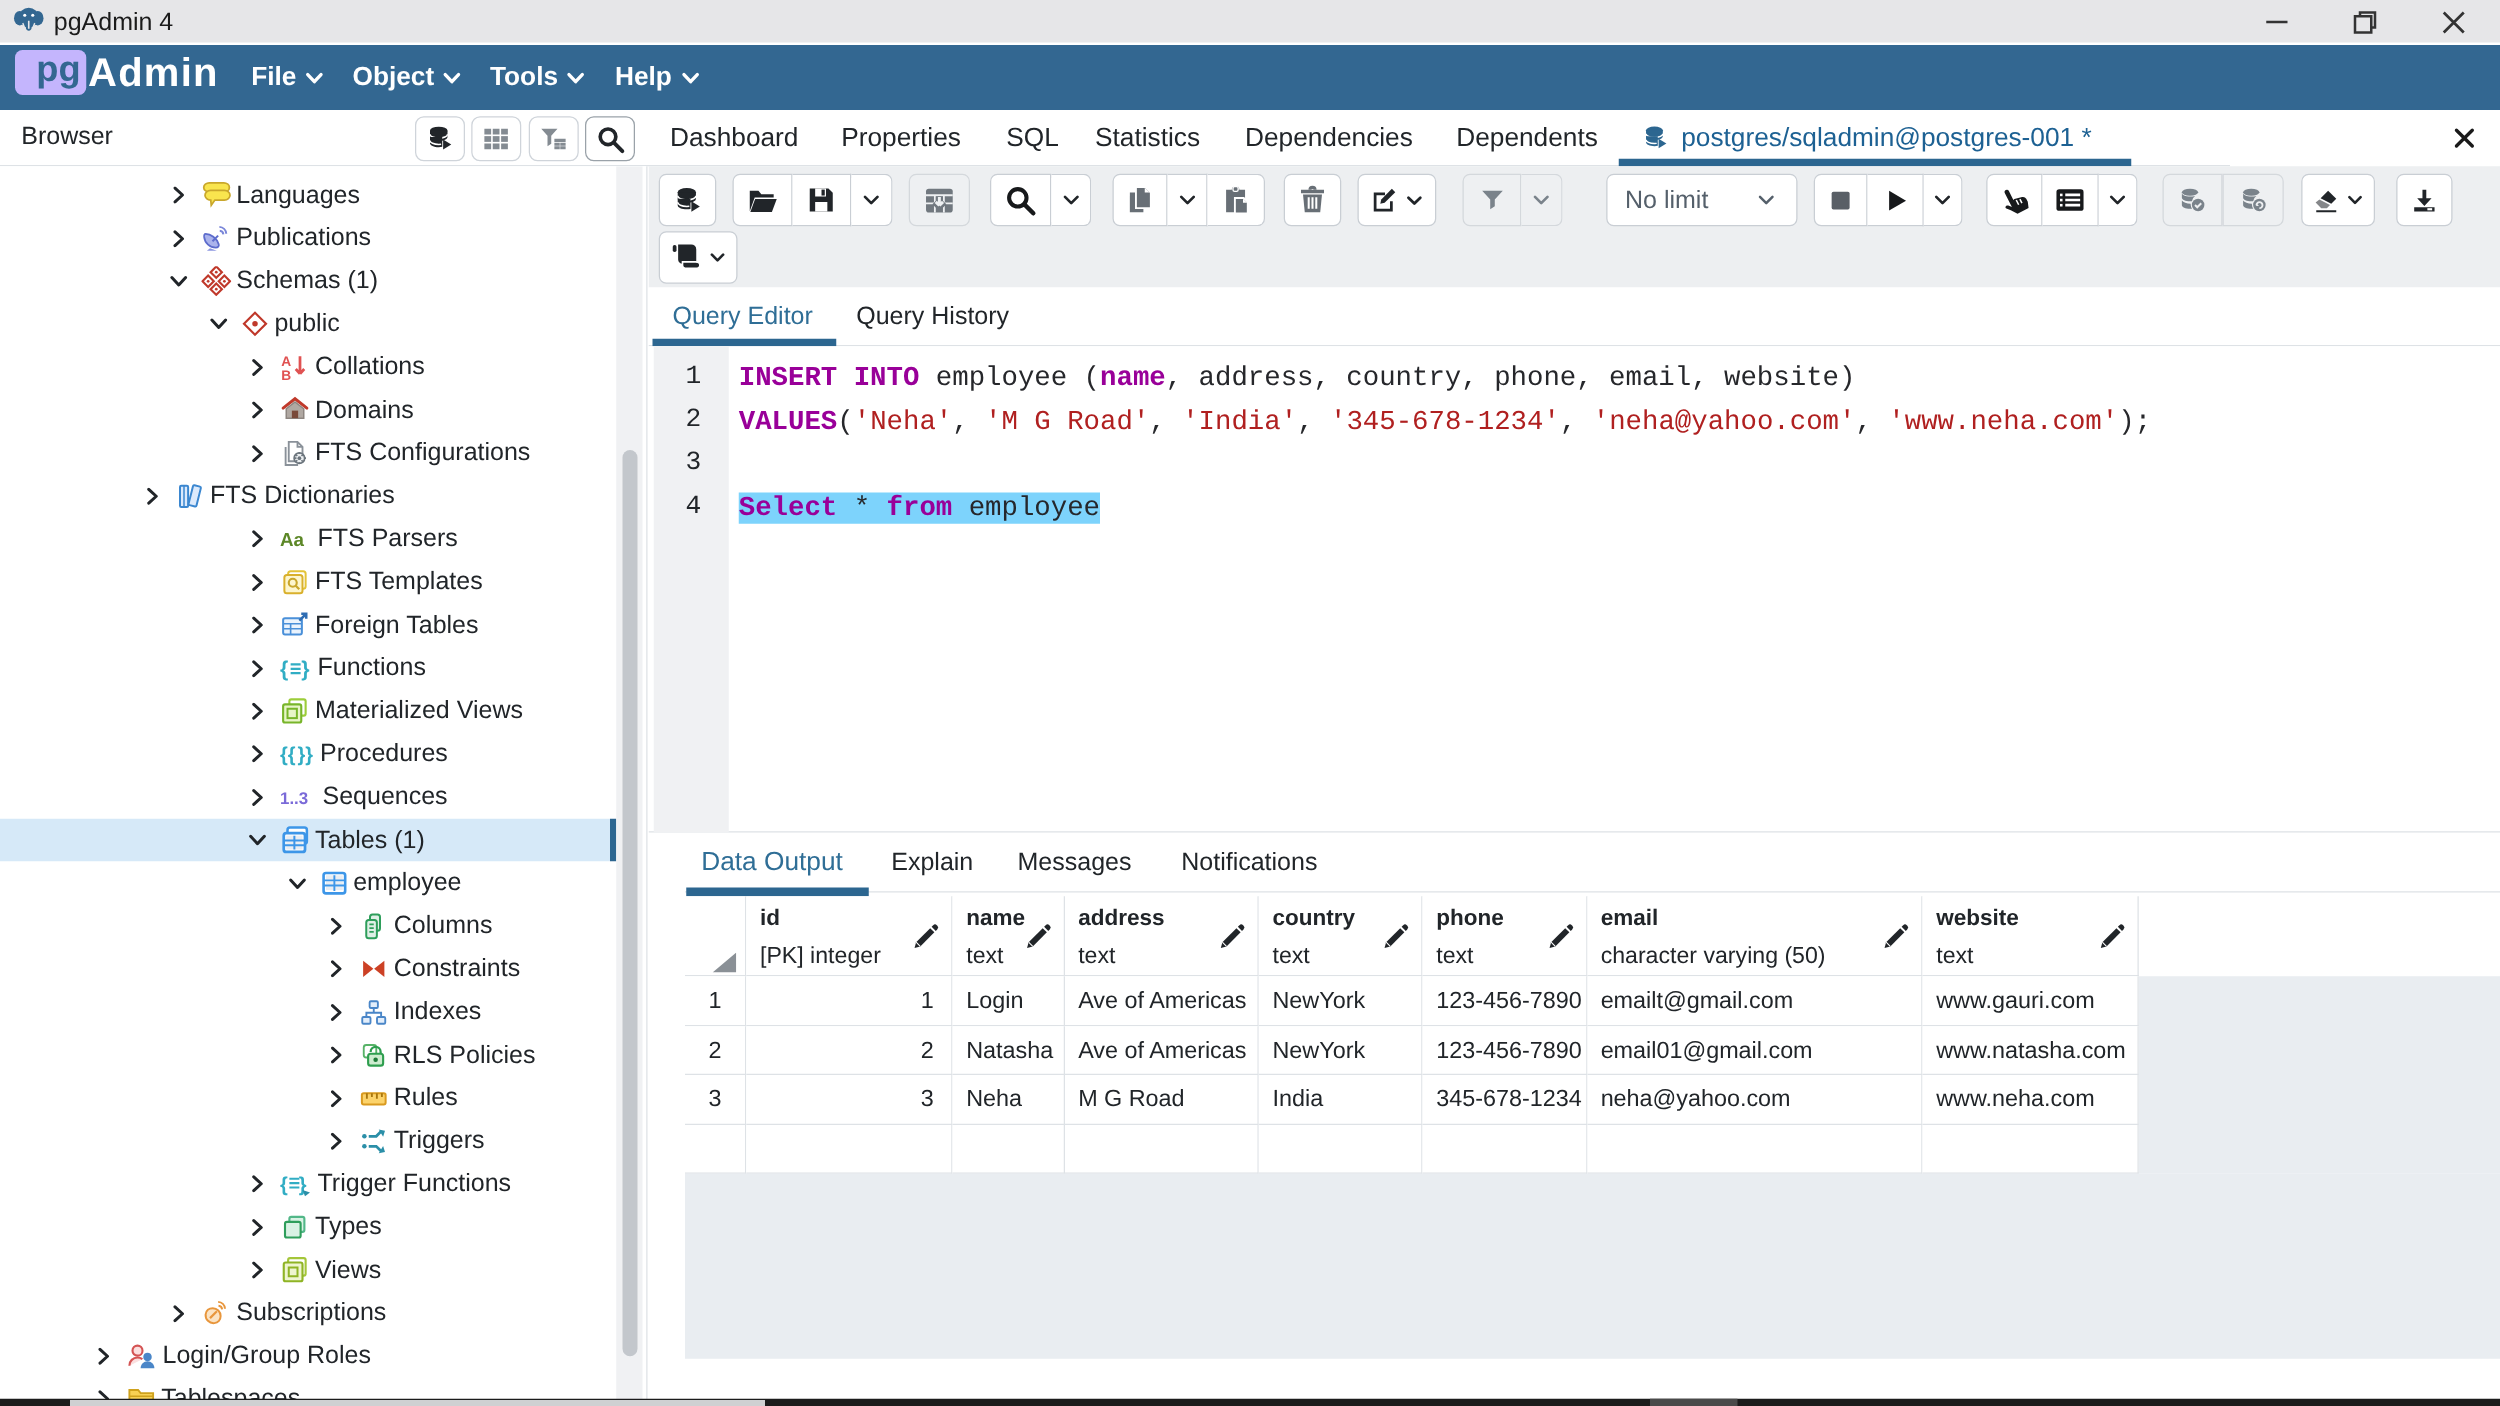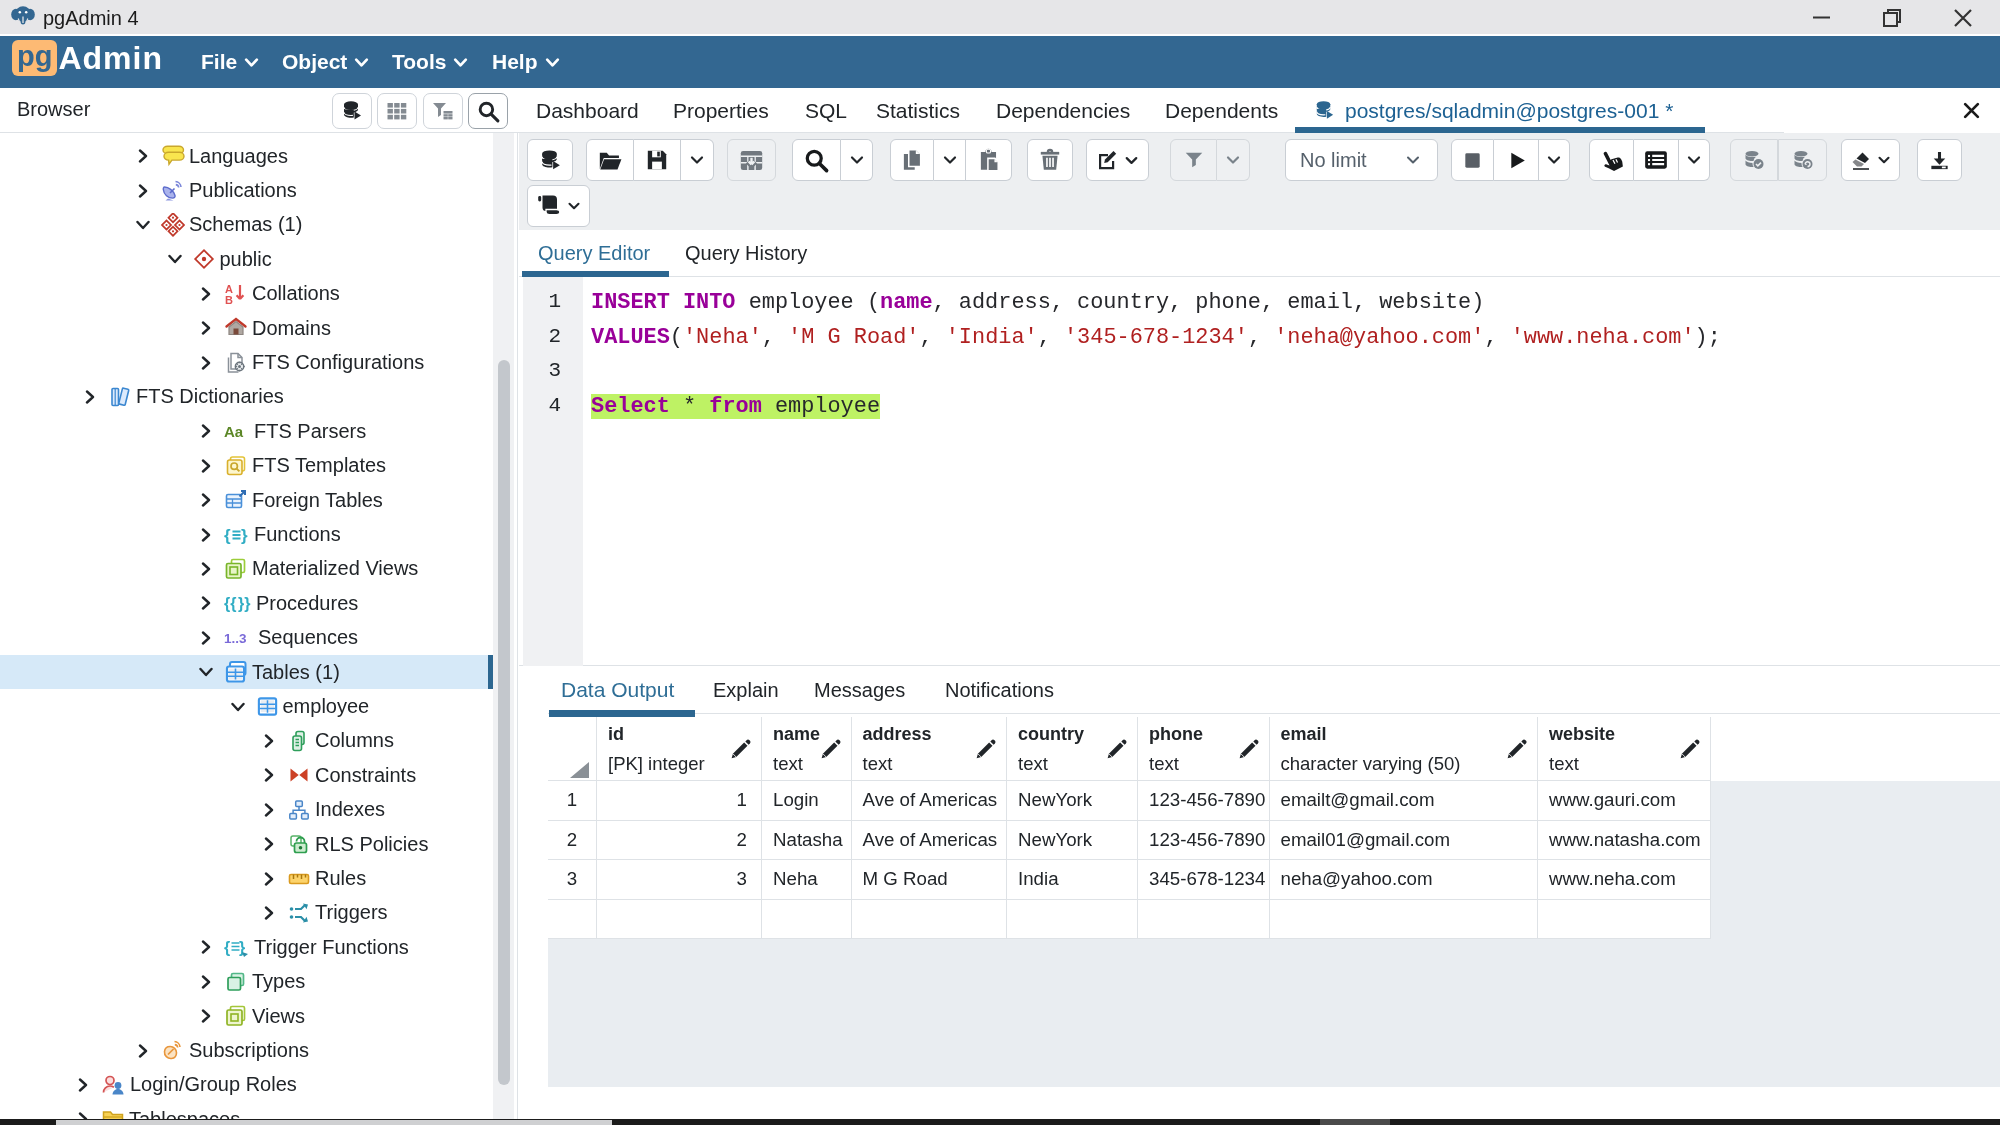--- a/index.html
+++ b/index.html
@@ -8,21 +8,21 @@
 #app { position:relative; width:2000px; height:1125px; }
 
 
 #titlebar { position:absolute; left:0; top:0; width:2000px; height:34px; background:#e6e6e8; }
 #titlebar .title { position:absolute; left:43px; top:7px; font-size:20px; color:#1b1b1b; }
 .winctl { position:absolute; top:0; height:36px; width:46px; }
 
 
 #menubar { position:absolute; left:0; top:36px; width:2000px; height:52px; background:#336791; }
 .logo { position:absolute; left:12px; top:4px; height:36px; display:flex; align-items:flex-start; }
-.logo .pgbox { display:inline-block; background:#fdba74; color:#336791; border-radius:6px; font-weight:bold; font-size:29px; padding:0 5px 0 5px; line-height:32px; height:36px; }
+.logo .pgbox { display:inline-block; background:#c4b5fd; color:#336791; border-radius:6px; font-weight:bold; font-size:29px; padding:0 5px 0 17px; line-height:32px; height:36px; }
 .logo .admin { color:#fff; font-weight:bold; font-size:32px; letter-spacing:1px; margin-left:1px; line-height:36px; }
 .menu-item { position:absolute; top:0; height:52px; display:flex; align-items:center; color:#fff; font-weight:bold; font-size:21px; }
 .menu-item svg { margin-left:6px; }
 
 
 #headrow { position:absolute; left:0; top:88px; width:1784px; height:45px; background:#fff; border-bottom:1px solid #dee2e6; }
 #browser-label { position:absolute; left:17px; top:10px; font-size:20px; color:#212529; }
 .hbtn { position:absolute; top:5px; width:40px; height:36px; border:1px solid #cfd4da; border-radius:7px; background:#fff; display:flex; align-items:center; justify-content:center; }
 .tabitem { position:absolute; top:0; height:45px; display:flex; align-items:center; font-size:21px; color:#212529; }
 #acttab { color:#1d6193; }
@@ -55,21 +55,21 @@
 #qtab-active { color:#2f6e96; }
 #qtab-underline { position:absolute; left:3px; top:41px; width:147px; height:6px; background:#2c6690; }
 
 
 #editor { position:absolute; left:519px; top:277px; width:1481px; height:389px; background:#fff; border-bottom:1px solid #dee2e6; }
 #gutter { position:absolute; left:4px; top:0; width:60px; height:389px; background:#f0f1f3; }
 .lnum { position:absolute; left:0; width:42px; text-align:right; font-family:"Liberation Mono",monospace; font-size:21px; color:#212529; }
 .codeline { position:absolute; left:72px; font-family:"Liberation Mono",monospace; font-size:21.9px; white-space:pre; color:#26272b; }
 .kw { color:#990099; font-weight:bold; }
 .str { color:#b02020; }
-.sel { background:#bef264; }
+.sel { background:#7dd3fc; }
 
 
 #results { position:absolute; left:548px; top:667px; width:1481px; height:458px; background:#fff; }
 .rtab { position:absolute; top:0; height:46px; display:flex; align-items:center; font-size:20px; color:#212529; }
 #rtab-active { color:#2f6e96; font-size:21px; }
 #rtab-underline { position:absolute; left:1px; top:43px; width:146px; height:7px; background:#2c6690; }
 #rtabline { position:absolute; left:0; top:46px; width:1481px; height:1px; background:#dee2e6; }
 #grid { position:absolute; left:0; top:50px; width:1481px; height:408px; }
 .gcell { position:absolute; border-right:1px solid #dee2e6; border-bottom:1px solid #dee2e6; background:#fff; font-size:18.7px; color:#212529; white-space:nowrap; overflow:hidden; }
 .ghead .cname { position:absolute; left:11px; top:7px; font-weight:bold; font-size:18px; }
@@ -303,21 +303,21 @@
             <path d="M4.5 6.5V21h10" fill="none" stroke="#8a9199" stroke-width="1.5"></path>
             <circle cx="15.5" cy="15.5" r="4.2" fill="#eceff1" stroke="#6c757d" stroke-width="1.4"></circle>
             <circle cx="15.5" cy="15.5" r="1.5" fill="#6c757d"></circle>
             <g stroke="#6c757d" stroke-width="1.4">
               <path d="M15.5 10.8v1.4M15.5 18.8v1.4M11.8 15.5h1.4M19.4 15.5h1.4M12.8 12.8l1 1M17.2 17.2l1 1M18.2 12.8l-1 1M13.8 17.2l-1 1"></path>
             </g>
           </svg>
         </span>
         <span class="lbl">FTS Configurations</span>
       </div>
-    <div class="trow" style="top:246.8px;padding-left:84px;">
+    <div class="trow" style="top:246.8px;padding-left:116px;">
         <span class="chev">
           <svg width="14" height="14" viewBox="0 0 14 14">
             <path d="M4 1.5l6 5.5-6 5.5" fill="none" stroke="#212529" stroke-width="2.4" stroke-linecap="round" stroke-linejoin="round"></path>
           </svg>
         </span>
         <span class="tic">
           <svg width="24" height="24" viewBox="0 0 24 24">
             <rect x="4" y="3.5" width="6.5" height="17" rx="1" fill="#dceafc" stroke="#3b87d0" stroke-width="1.6"></rect>
             <path d="M7.2 3.5v17" stroke="#3b87d0" stroke-width="1.2"></path>
             <g transform="rotate(14 17 12)">

